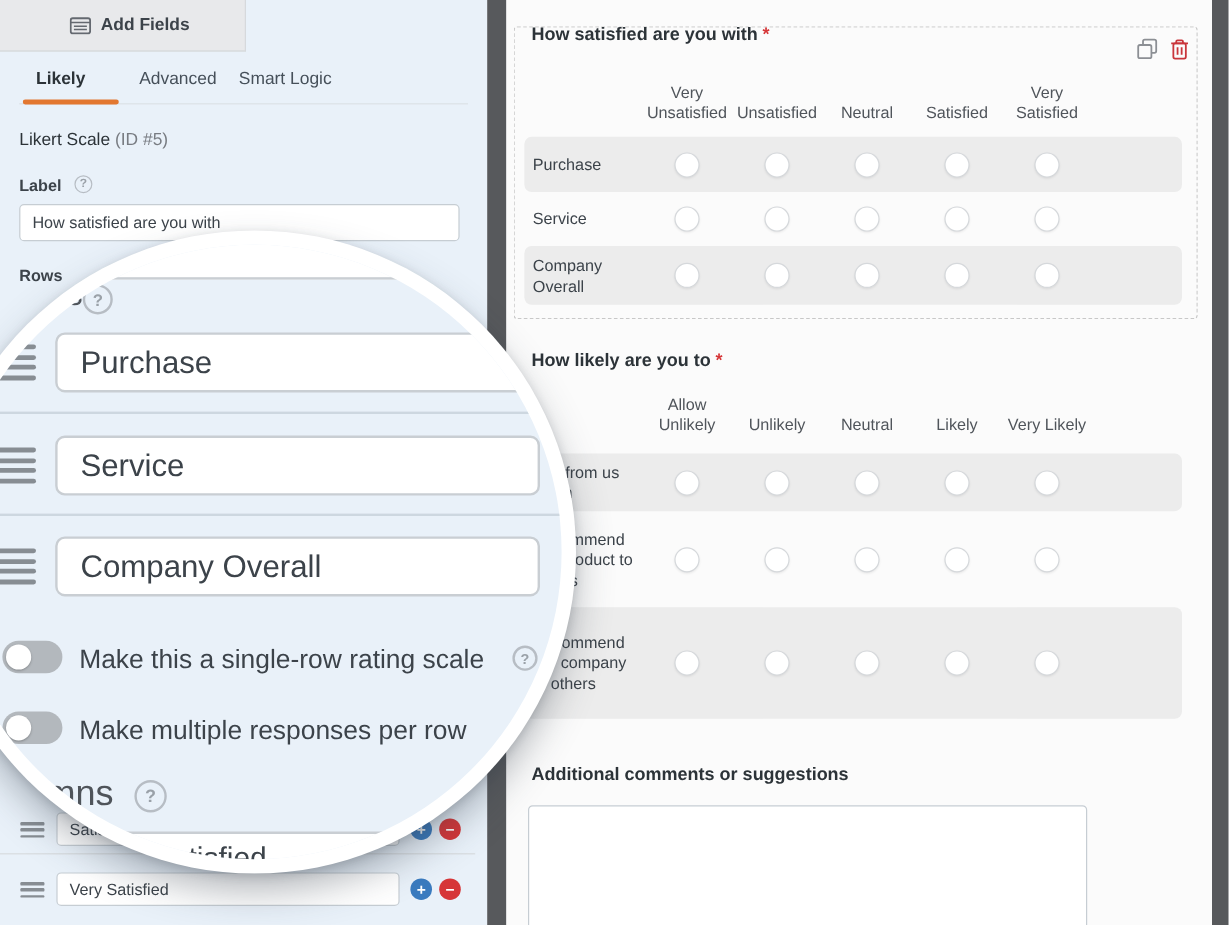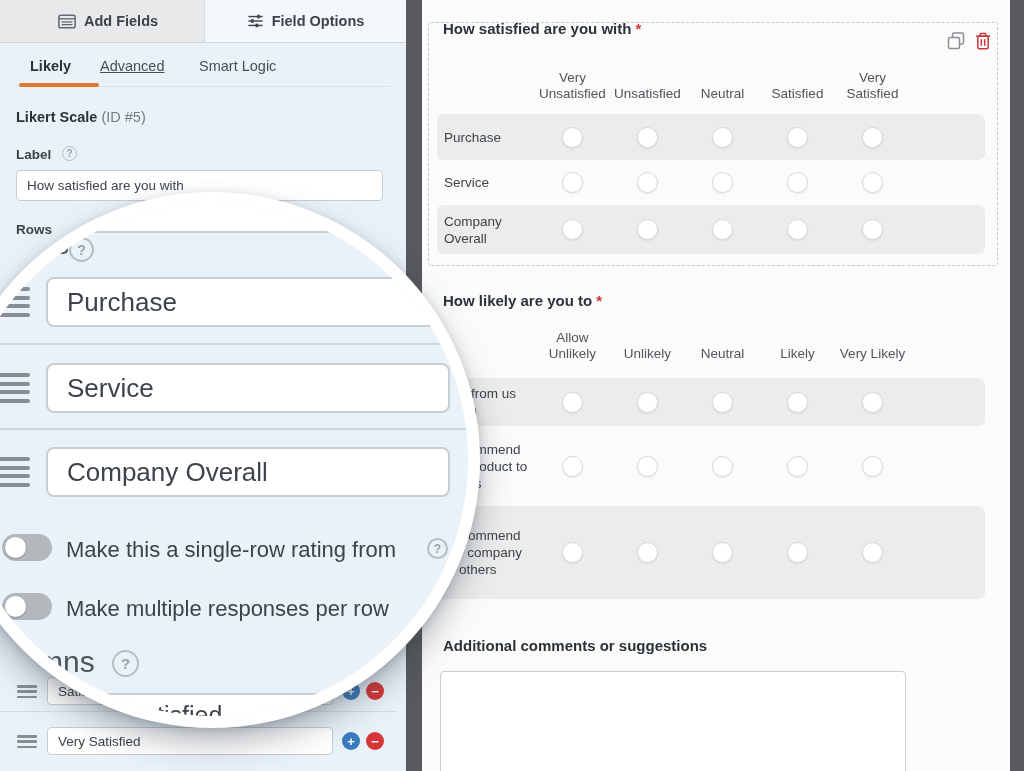--- a/index.html
+++ b/index.html
@@ -12,21 +12,21 @@
   .tabbar{left:0;top:0;width:406px;height:43px;display:flex;}
   .tab{display:flex;align-items:center;justify-content:center;gap:8px;font-size:14.5px;
        font-weight:700;color:#3c434a;border-bottom:1px solid #d3d7da;box-sizing:border-box;}
   .tab-add{width:205px;background:#e8e9eb;border-right:1px solid #d6d9dc;padding-left:12px;}
   .tab-opts{width:201px;background:#f3f8fc;}
   .subtab{font-size:14.5px;color:#46505a;}
   .subtab.active{font-weight:700;color:#2c3338;}
   .subline{height:1px;background:#dbe1e6;}
   .subline-accent{height:4px;border-radius:2px;}
   .ftype{font-size:14.5px;color:#2c3338;}
-  .ftype b{font-weight:700;}
+  .ftype b{font-weight:400;}
   .ftype span{color:#787c82;font-weight:400;}
   .minilabel{font-size:13.5px;color:#3c434a;font-weight:bold;}
   .qicon{box-sizing:border-box;border:1.5px solid #b7bdc4;border-radius:50%;color:#9aa1a8;
          display:flex;align-items:center;justify-content:center;font-weight:700;background:transparent;}
   .tinput{box-sizing:border-box;background:#fff;border:1px solid #c6cdd3;border-radius:4px;
           font-family:"Liberation Sans",sans-serif;font-size:13.5px;color:#3c434a;padding:0 10px;outline:none;}
   .drag3{display:flex;flex-direction:column;justify-content:space-between;width:20px;height:13px;}
   .drag3 i{display:block;height:2.5px;border-radius:1px;background:#878d93;}
   .pm{width:18px;height:18px;border-radius:50%;color:#fff;font-size:13px;font-weight:700;
       display:flex;align-items:center;justify-content:center;line-height:1;}
@@ -81,35 +81,24 @@
     <div class="abs tabbar">
       <div class="tab tab-add">
         <svg width="18" height="15" viewBox="0 0 20 16">
           <rect x="1" y="1" width="18" height="14" rx="2" fill="none" stroke="#646970" stroke-width="1.7"></rect>
           <line x1="1" y1="5" x2="19" y2="5" stroke="#646970" stroke-width="1.5"></line>
           <line x1="4" y1="8.5" x2="16" y2="8.5" stroke="#646970" stroke-width="1.4"></line>
           <line x1="4" y1="11.5" x2="16" y2="11.5" stroke="#646970" stroke-width="1.4"></line>
         </svg>
         <span>Add Fields</span>
       </div>
-      <div class="tab tab-opts">
-        <svg width="17" height="16" viewBox="0 0 18 18">
-          <line x1="1" y1="4" x2="17" y2="4" stroke="#3c434a" stroke-width="1.6"></line>
-          <line x1="1" y1="9" x2="17" y2="9" stroke="#3c434a" stroke-width="1.6"></line>
-          <line x1="1" y1="14" x2="17" y2="14" stroke="#3c434a" stroke-width="1.6"></line>
-          <rect x="11" y="2" width="3" height="4" fill="#3c434a"></rect>
-          <rect x="4" y="7" width="3" height="4" fill="#3c434a"></rect>
-          <rect x="9" y="12" width="3" height="4" fill="#3c434a"></rect>
-        </svg>
-        <span>Field Options</span>
-      </div>
     </div>
 
     <div class="abs subtab active" style="left:30px;top:58px;">Likely</div>
-    <div class="abs subtab" style="left:100px;top:58px;text-decoration:underline;">Advanced</div>
+    <div class="abs subtab" style="left:116px;top:58px;">Advanced</div>
     <div class="abs subtab" style="left:199px;top:58px;">Smart Logic</div>
     <div class="abs subline" style="left:16px;top:86px;width:374px;"></div>
     <div class="abs subline-accent" style="left:19px;top:83px;width:80px;background:#e27730;"></div>
 
     <div class="abs ftype" style="left:16px;top:109px;">
       <b>Likert Scale</b>
       <span>(ID #5)</span>
     </div>
 
     <div class="abs minilabel" style="left:16px;top:147px;">Label</div>
@@ -341,21 +330,21 @@
           <i></i>
           <i></i>
         </div>
       <div class="abs mag-input" style="left:90px;top:243px;width:404px;height:50px;padding-left:19px;">
         <span>Company Overall</span>
       </div>
 
       <div class="abs toggle" style="left:46px;top:330px;">
           <div class="knob"></div>
         </div>
-      <div class="abs toglabel" style="left:110px;top:332px;">Make this a single-row rating from</div>
+      <div class="abs toglabel" style="left:110px;top:332px;">Make this a single-row rating scale</div>
       <div class="abs qicon" style="left:471px;top:334px;width:21px;height:21px;font-size:12px;border-width:2px;">
         <span>?</span>
       </div>
 
       <div class="abs toggle" style="left:46px;top:389px;">
           <div class="knob"></div>
         </div>
       <div class="abs toglabel" style="left:110px;top:391px;">Make multiple responses per row</div>
 
       <div class="abs bigtxt" style="left:82px;top:441px;font-size:30px;">mns</div>

